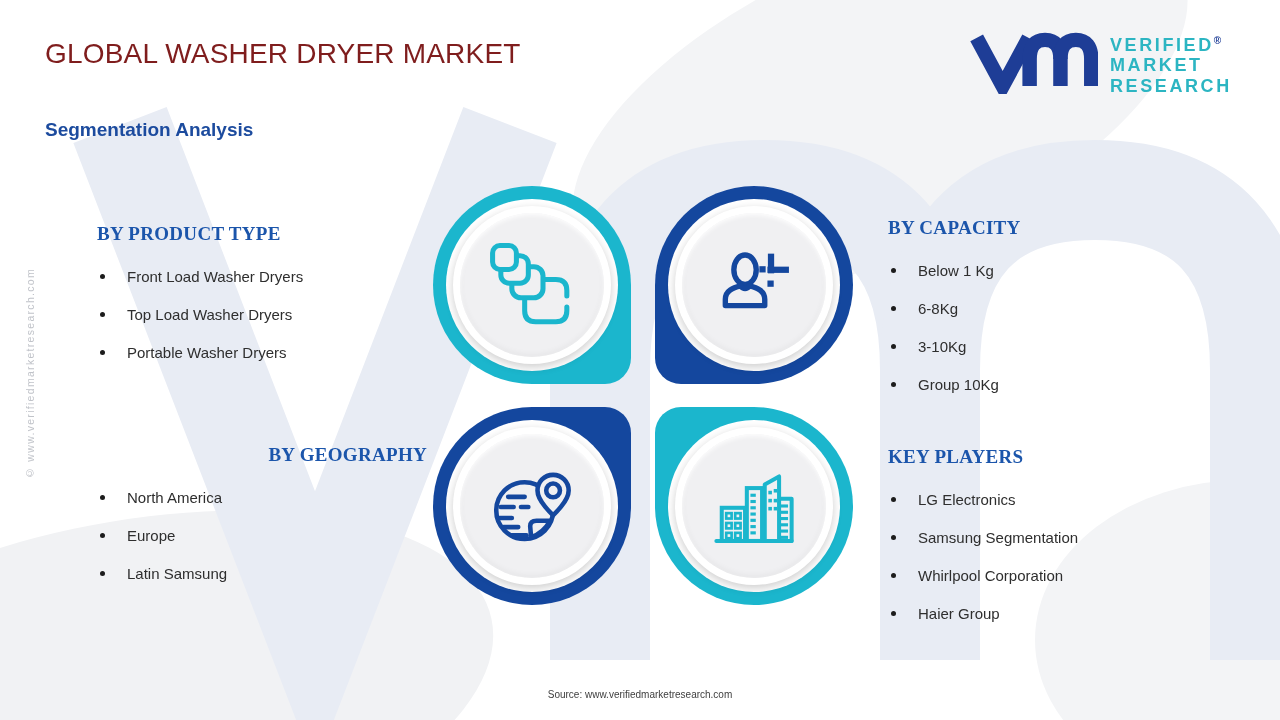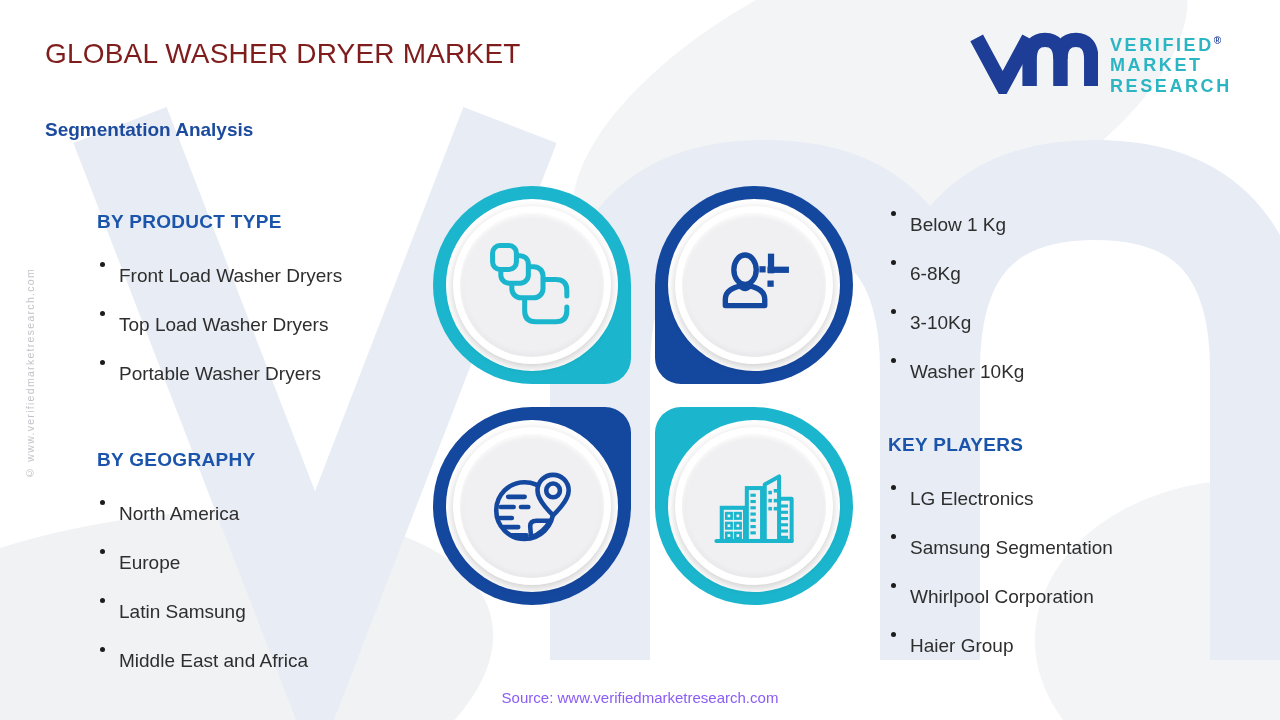--- a/index.html
+++ b/index.html
@@ -20,29 +20,29 @@
             font-size:19px;font-weight:bold;color:#1c4b9e;}
 
   .logo{position:absolute;left:968px;top:28px;z-index:2;display:flex;align-items:center;}
   .logo-mark{width:130px;height:64px;flex:0 0 auto;}
   .logo-text{margin-left:12px;margin-top:7px;color:#2cb5c2;font-weight:bold;
              font-size:18px;letter-spacing:2.6px;line-height:1.13;white-space:nowrap;}
   .logo-text sup{font-size:10px;letter-spacing:0;color:#1e3d96;vertical-align:top;}
 
   
   .sec{position:absolute;z-index:2;width:330px;}
-  .sec h3{margin:0 0 23px 0;font-size:19px;font-weight:bold;color:#1b55ab;letter-spacing:.3px;}
+  .sec h3{margin:12px 0 23px 0;font-size:19px;font-weight:bold;color:#1b55ab;letter-spacing:.3px;font-family:Liberation Serif, serif;}
   .sec ul{margin:0;padding:0;list-style:none;}
   .sec li{display:flex;align-items:flex-start;margin-bottom:21px;
-          font-size:19px;line-height:17px;color:#2e2e2e;flex-direction:column;}
+          font-size:15px;line-height:17px;color:#2e2e2e;}
   .dot{flex:0 0 auto;width:5px;height:5px;border-radius:50%;background:#1c1c1c;
        margin-top:6px;margin-left:3px;}
   .sec li span.lbl{margin-left:22px;}
   .sec-product{left:97px;top:211px;}
-  .sec-geo{left:97px;top:449px;}
+  .sec-geo{left:97px;top:432px;text-align:right;}
   .sec-capacity{left:888px;top:205px;}
   .sec-players{left:888px;top:434px;}
 
   
   .cluster{position:absolute;left:433px;top:186px;z-index:2;
            display:grid;grid-template-columns:198px 198px;grid-template-rows:198px 198px;
            column-gap:24px;row-gap:23px;}
   .bubble{position:relative;width:198px;height:198px;}
   .bubble.teal{background:#1bb6cd;}
   .bubble.blue{background:#14479e;}
@@ -52,21 +52,21 @@
   .bubble.corner-tl{border-radius:26px 99px 99px 99px;}
   .hole{position:absolute;inset:13px;border-radius:50%;background:#ffffff;}
   .plate{position:absolute;inset:20px;border-radius:50%;background:#ffffff;
          box-shadow:0 3px 10px rgba(0,0,0,.20);}
   .disc{position:absolute;inset:27px;border-radius:50%;background:#f0f0f2;
         box-shadow:inset 0 2px 4px rgba(255,255,255,.95), inset 0 -2px 6px rgba(0,0,0,.05);}
   .bubble svg.icon{position:absolute;left:50%;top:50%;transform:translate(-50%,-50%);}
 
   
   .source{position:absolute;left:50%;top:689px;transform:translateX(-50%);z-index:2;
-          font-size:15px;color:#8b5cf6;text-align:center;}
+          font-size:10px;color:#404040;text-align:center;}
 </style>
 </head>
 <body>
 
 <div class="slide">
 
   <svg class="bg-svg" viewBox="0 0 1280 720" xmlns="http://www.w3.org/2000/svg" aria-hidden="true">
     <ellipse cx="880" cy="105" rx="330" ry="150" fill="#f3f4f6" transform="rotate(-24 880 105)"></ellipse>
     <ellipse cx="110" cy="700" rx="390" ry="175" fill="#f1f2f4" transform="rotate(-12 110 700)"></ellipse>
     <ellipse cx="1245" cy="640" rx="210" ry="160" fill="#f3f4f6"></ellipse>
@@ -123,44 +123,41 @@
           <span class="lbl">North America</span>
         </li>
       <li>
           <span class="dot"></span>
           <span class="lbl">Europe</span>
         </li>
       <li>
           <span class="dot"></span>
           <span class="lbl">Latin Samsung</span>
         </li>
-      <li>
-          <span class="dot"></span>
-          <span class="lbl">Middle East and Africa</span>
-        </li>
     </ul>
   </div>
 
   <div class="sec sec-capacity">
+    <h3>BY CAPACITY</h3>
     <ul>
       <li>
           <span class="dot"></span>
           <span class="lbl">Below 1 Kg</span>
         </li>
       <li>
           <span class="dot"></span>
           <span class="lbl">6-8Kg</span>
         </li>
       <li>
           <span class="dot"></span>
           <span class="lbl">3-10Kg</span>
         </li>
       <li>
           <span class="dot"></span>
-          <span class="lbl">Washer 10Kg</span>
+          <span class="lbl">Group 10Kg</span>
         </li>
     </ul>
   </div>
 
   <div class="sec sec-players">
     <h3>KEY PLAYERS</h3>
     <ul>
       <li>
           <span class="dot"></span>
           <span class="lbl">LG Electronics</span>

